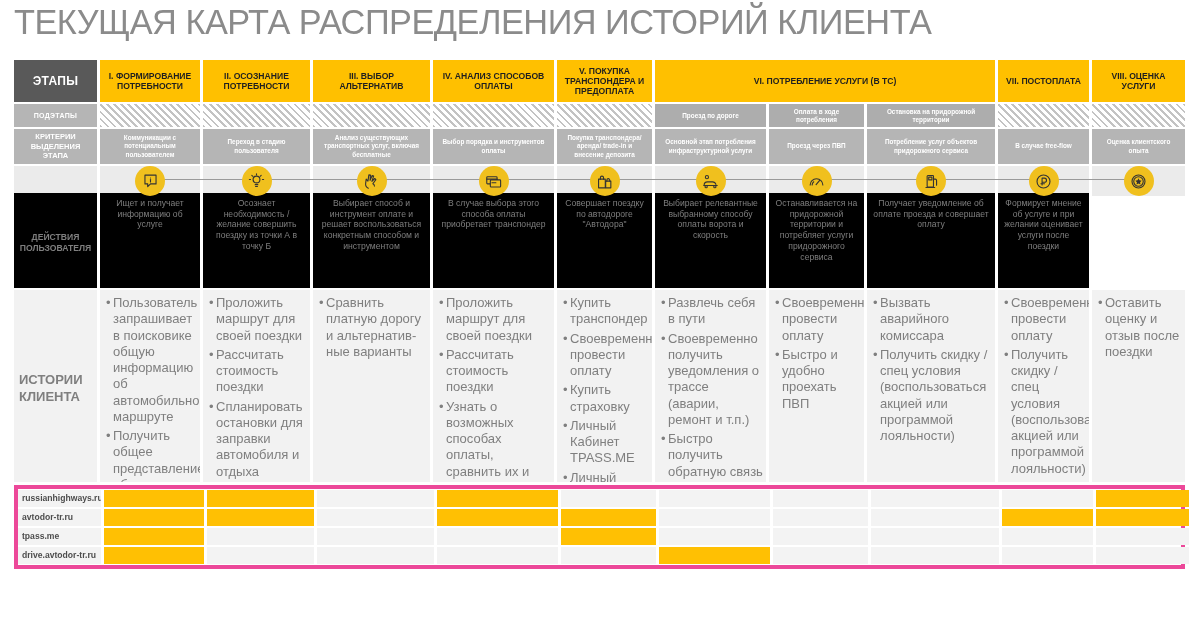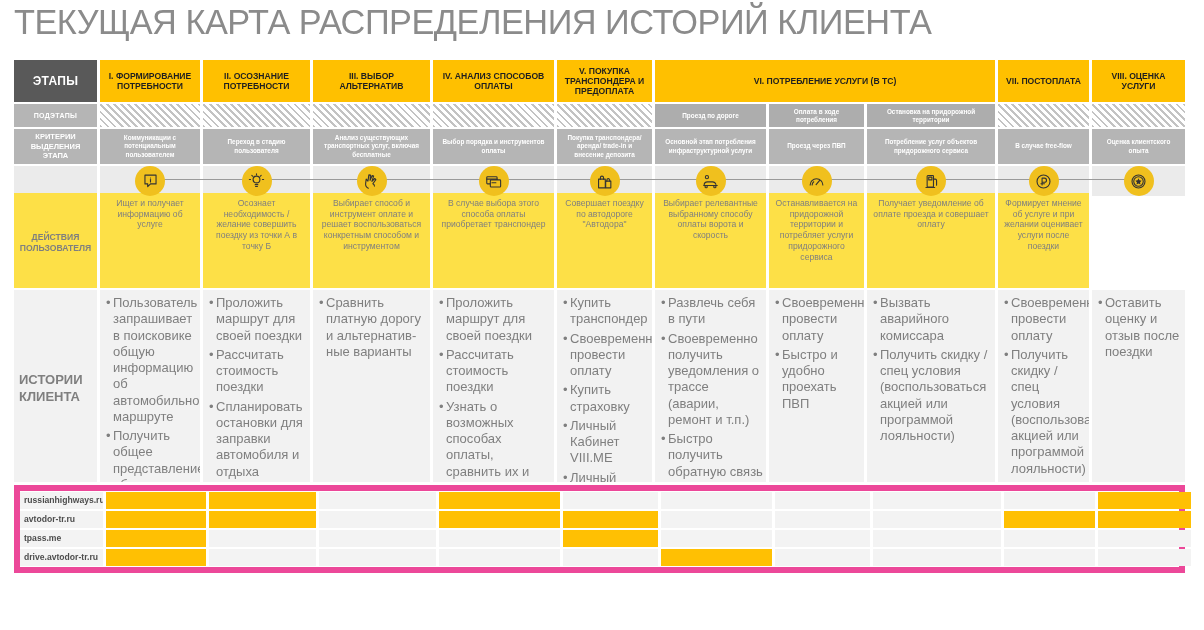--- a/index.html
+++ b/index.html
@@ -30,30 +30,30 @@
   .c-crit{background:#b5b5b5;color:#fff;font-weight:bold;font-size:6.4px;line-height:1.3;padding:1px 7px;}
   
   .r-icons{height:25px;margin-bottom:2px;}
   .r-icons .cell{background:#ebebeb;position:relative;display:flex;align-items:center;justify-content:center;overflow:visible;}
   .r-icons::before{content:"";position:absolute;left:136px;right:46px;top:50%;height:1px;background:#9a9a9a;z-index:1;}
   .icon-circle{width:30px;height:30px;border-radius:50%;background:#f0c01e;display:flex;align-items:center;
     justify-content:center;position:relative;z-index:2;}
   .icon-circle svg{width:19px;height:19px;stroke:#333;fill:none;stroke-width:1.4;stroke-linecap:round;stroke-linejoin:round;}
   
   .r-act{height:95px;}
-  .r-act .cell{background:#fde047;color:#7f7f7f;font-size:8.6px;line-height:1.25;text-align:center;padding:5px 4px 0;}
+  .r-act .cell{background:#000000;color:#7f7f7f;font-size:8.6px;line-height:1.25;text-align:center;padding:5px 4px 0;}
   .c-rowlabel{background:#f2f2f2;color:#595959;font-weight:bold;font-size:8.8px;display:flex;align-items:center;
     justify-content:center;text-align:center;line-height:1.3;padding:0 6px;}
   
   .r-stories{height:192px;}
   .r-stories .cell{background:#f2f2f2;color:#7f7f7f;font-size:13px;line-height:1.25;padding:5px 3px 0 5px;text-align:left;}
   .story-item{position:relative;padding-left:8px;margin-bottom:3px;}
   .story-item::before{content:"•";position:absolute;left:1px;top:0;}
   
-  #matrix{margin-top:3px;border:6px solid #ec4899;padding:1px 0;}
+  #matrix{margin-top:3px;border:4px solid #ec4899;padding:1px 0;}
   #matrix .row{margin-bottom:2px;}
   #matrix .row:last-child{margin-bottom:0;}
   .m-label{background:#f3f3f3;color:#4d4d4d;font-weight:bold;font-size:8.6px;display:flex;align-items:center;
     padding-left:4px;line-height:1.15;}
   .m-on{background:#ffc003;}
   .m-off{background:#f3f3f3;}
   .mr-s{height:17px;}.mr-m{height:25px;}.mr-l{height:29px;}
 </style>
 </head>
 <body>
@@ -224,21 +224,21 @@
           <div class="story-item">Проложить маршрут для своей поездки</div>
           <div class="story-item">Рассчитать стоимость поездки</div>
           <div class="story-item">Узнать о возможных способах оплаты, сравнить их и выбрать подходящий вариант</div>
           <div class="story-item">Своевременно провести оплату</div>
           <div class="story-item">Купить страховку</div>
         </div>
         <div class="cell ">
           <div class="story-item">Купить транспондер</div>
           <div class="story-item">Своевременно провести оплату</div>
           <div class="story-item">Купить страховку</div>
-          <div class="story-item">Личный Кабинет VIII.ME</div>
+          <div class="story-item">Личный Кабинет TPASS.ME</div>
           <div class="story-item">Личный Кабинет AVTODOR-TR.RU</div>
         </div>
         <div class="cell ">
           <div class="story-item">Развлечь себя в пути</div>
           <div class="story-item">Своевременно получить уведомления о трассе (аварии, ремонт и т.п.)</div>
           <div class="story-item">Быстро получить обратную связь на свой вопрос / обращение</div>
           <div class="story-item">Вызвать аварийного комиссара</div>
         </div>
         <div class="cell ">
           <div class="story-item">Своевременно провести оплату</div>

